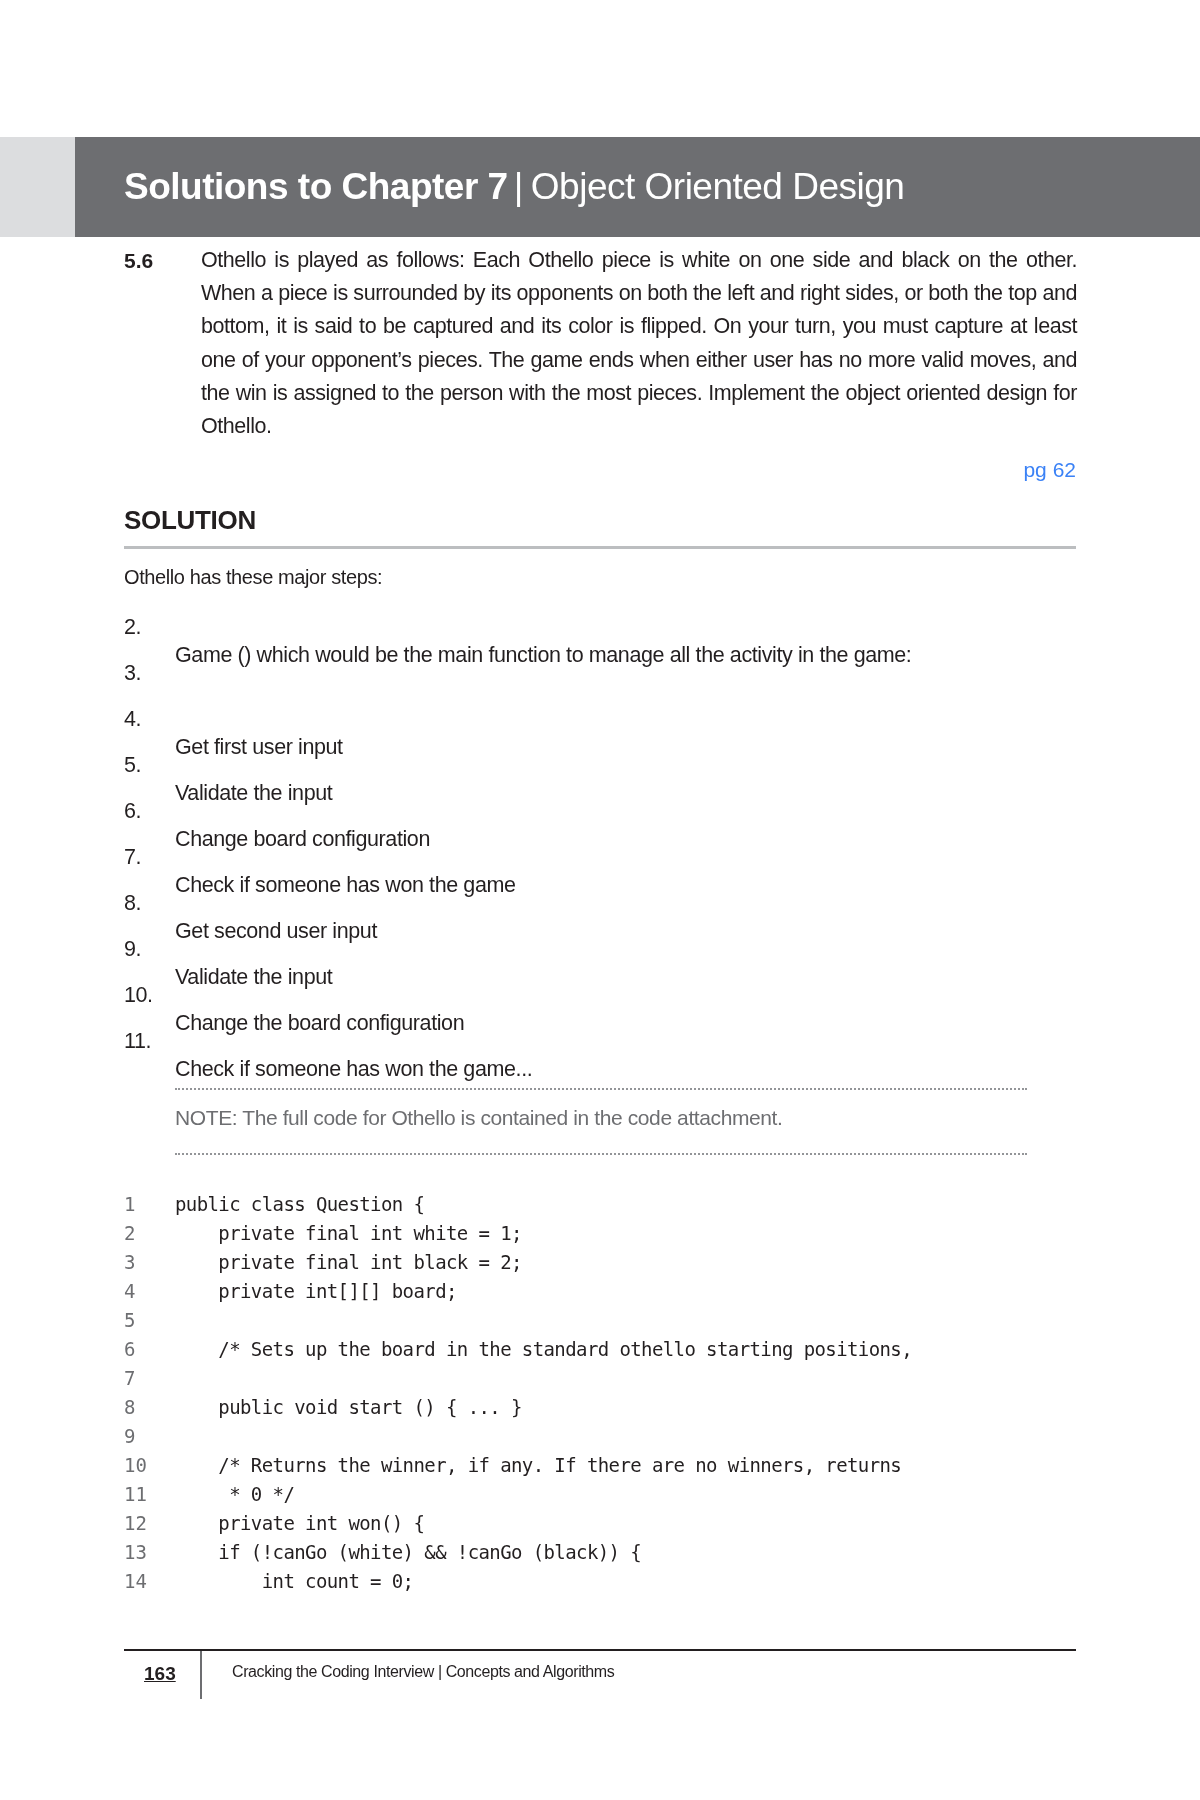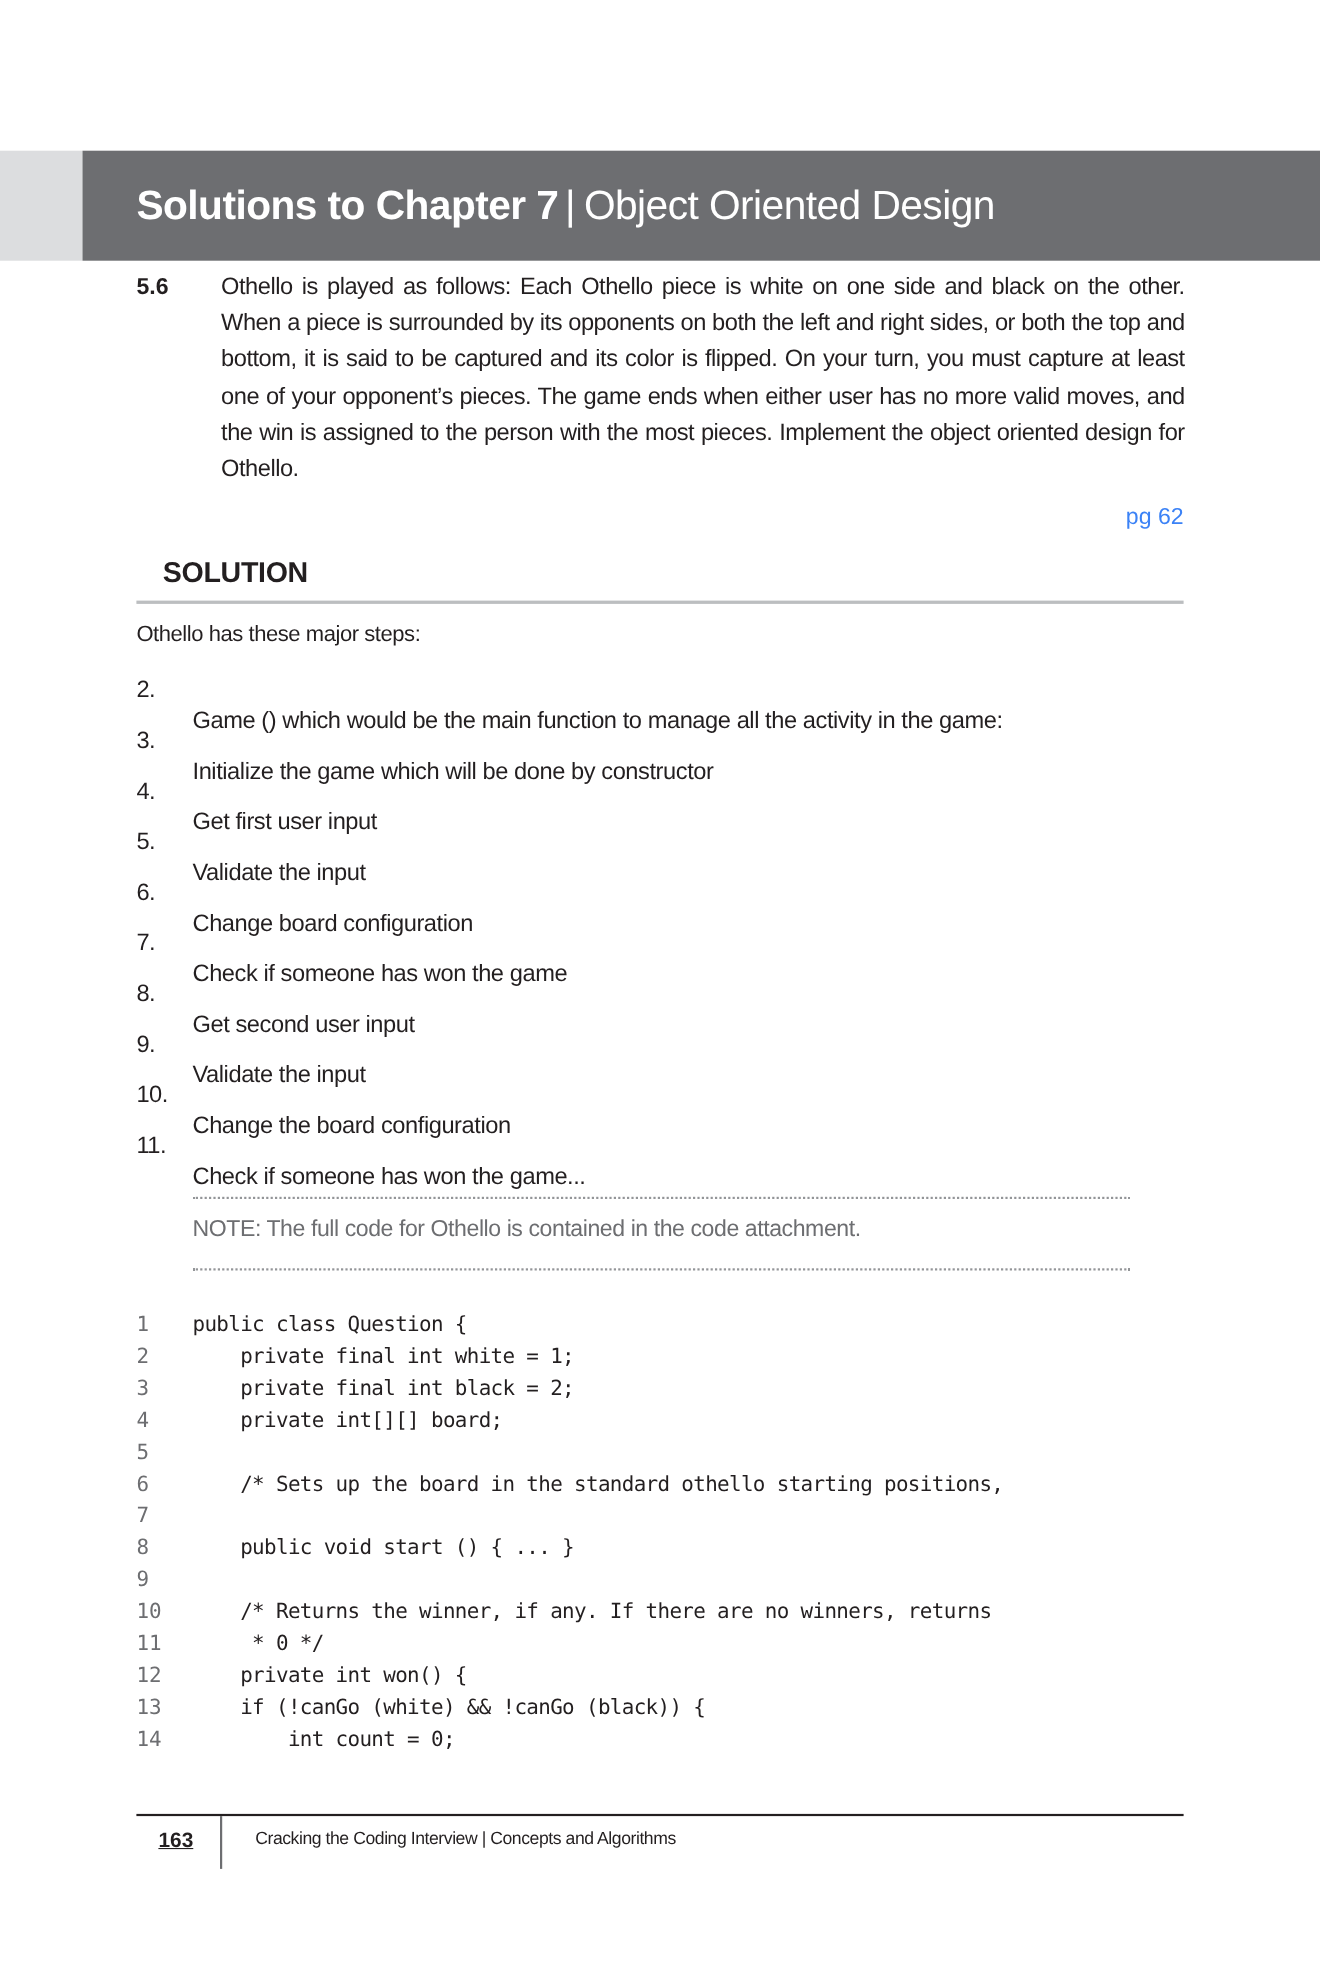--- a/index.html
+++ b/index.html
@@ -16,21 +16,21 @@
     .header-title .sub { font-weight: normal; }
 
     .problem { position: absolute; left: 124px; top: 244px; width: 952px; }
     .problem-number { position: absolute; left: 0; top: 0; font-weight: bold; font-size: 21px; line-height: 33px; }
     .problem-text { position: absolute; left: 77px; top: 0; width: 876px; font-size: 21.5px;
                     line-height: 33.2px; letter-spacing: -0.45px; word-spacing: -0.5px; text-align: justify; }
 
     .page-ref { position: absolute; right: 124px; top: 458px; font-size: 21px; color: #3b82f6; }
 
     .solution-heading { position: absolute; left: 124px; top: 505px; font-size: 26px; font-weight: bold;
-                        letter-spacing: -0.3px; margin-left: 24px; }
+                        letter-spacing: -0.3px; }
     .solution-rule { position: absolute; left: 124px; top: 546px; width: 952px; height: 3px; background: #bcbec0; }
 
     .intro { position: absolute; left: 124px; top: 566px; font-size: 20px; letter-spacing: -0.4px; }
 
     .steps { position: absolute; left: 124px; top: 612px; width: 952px; margin: 0; padding: 0; list-style: none; }
     .step { position: relative; height: 46px; line-height: 30px; font-size: 21.5px; letter-spacing: -0.4px; }
     .step-num { position: absolute; left: 0; top: 0; color: #231f20; }
     .step-text { position: absolute; left: 51px; top: 0; white-space: nowrap; margin-top: 28px; }
 
     .dotted { position: absolute; left: 175px; width: 852px; height: 0; border-top: 2px dotted #939598; }
@@ -68,21 +68,20 @@
 <div class="solution-rule"></div>
 <div class="intro">Othello has these major steps:</div>
 
 <ul class="steps">
   <li class="step">
       <span class="step-num">2.</span>
       <span class="step-text">Game () which would be the main function to manage all the activity in the game:</span>
     </li>
   <li class="step">
       <span class="step-num">3.</span>
-      <span class="step-text">Initialize the game which will be done by constructor</span>
     </li>
   <li class="step">
       <span class="step-num">4.</span>
       <span class="step-text">Get first user input</span>
     </li>
   <li class="step">
       <span class="step-num">5.</span>
       <span class="step-text">Validate the input</span>
     </li>
   <li class="step">

